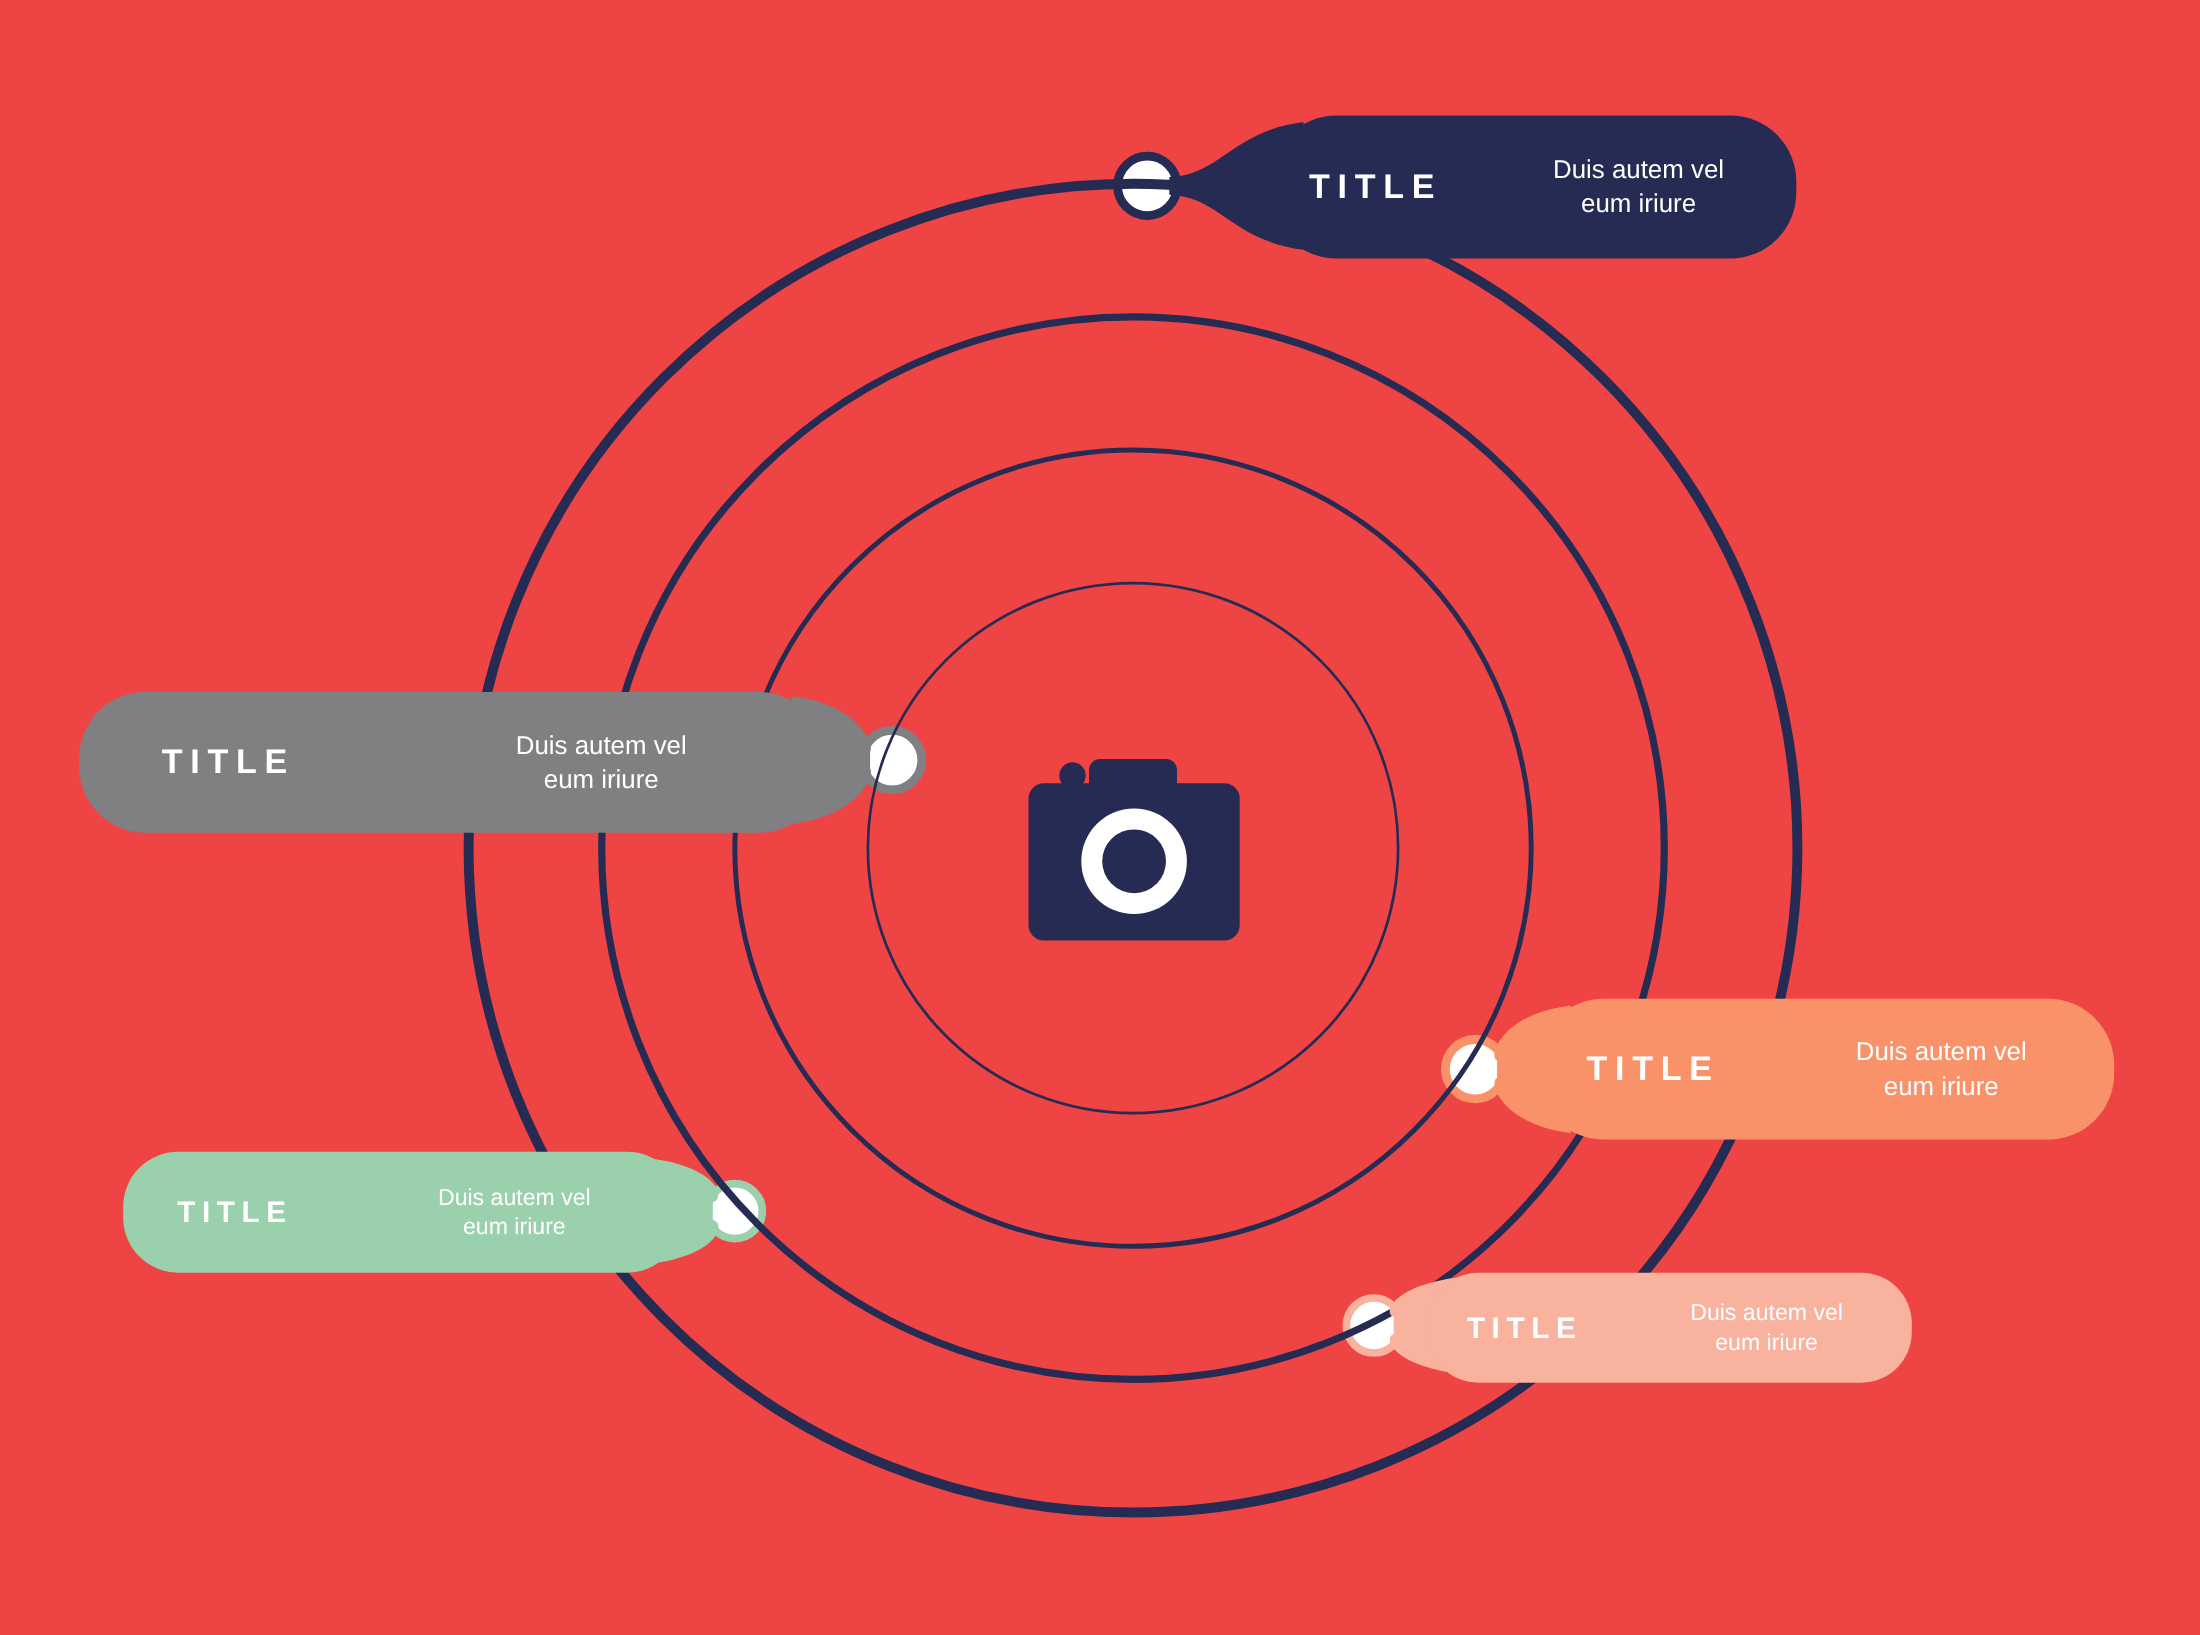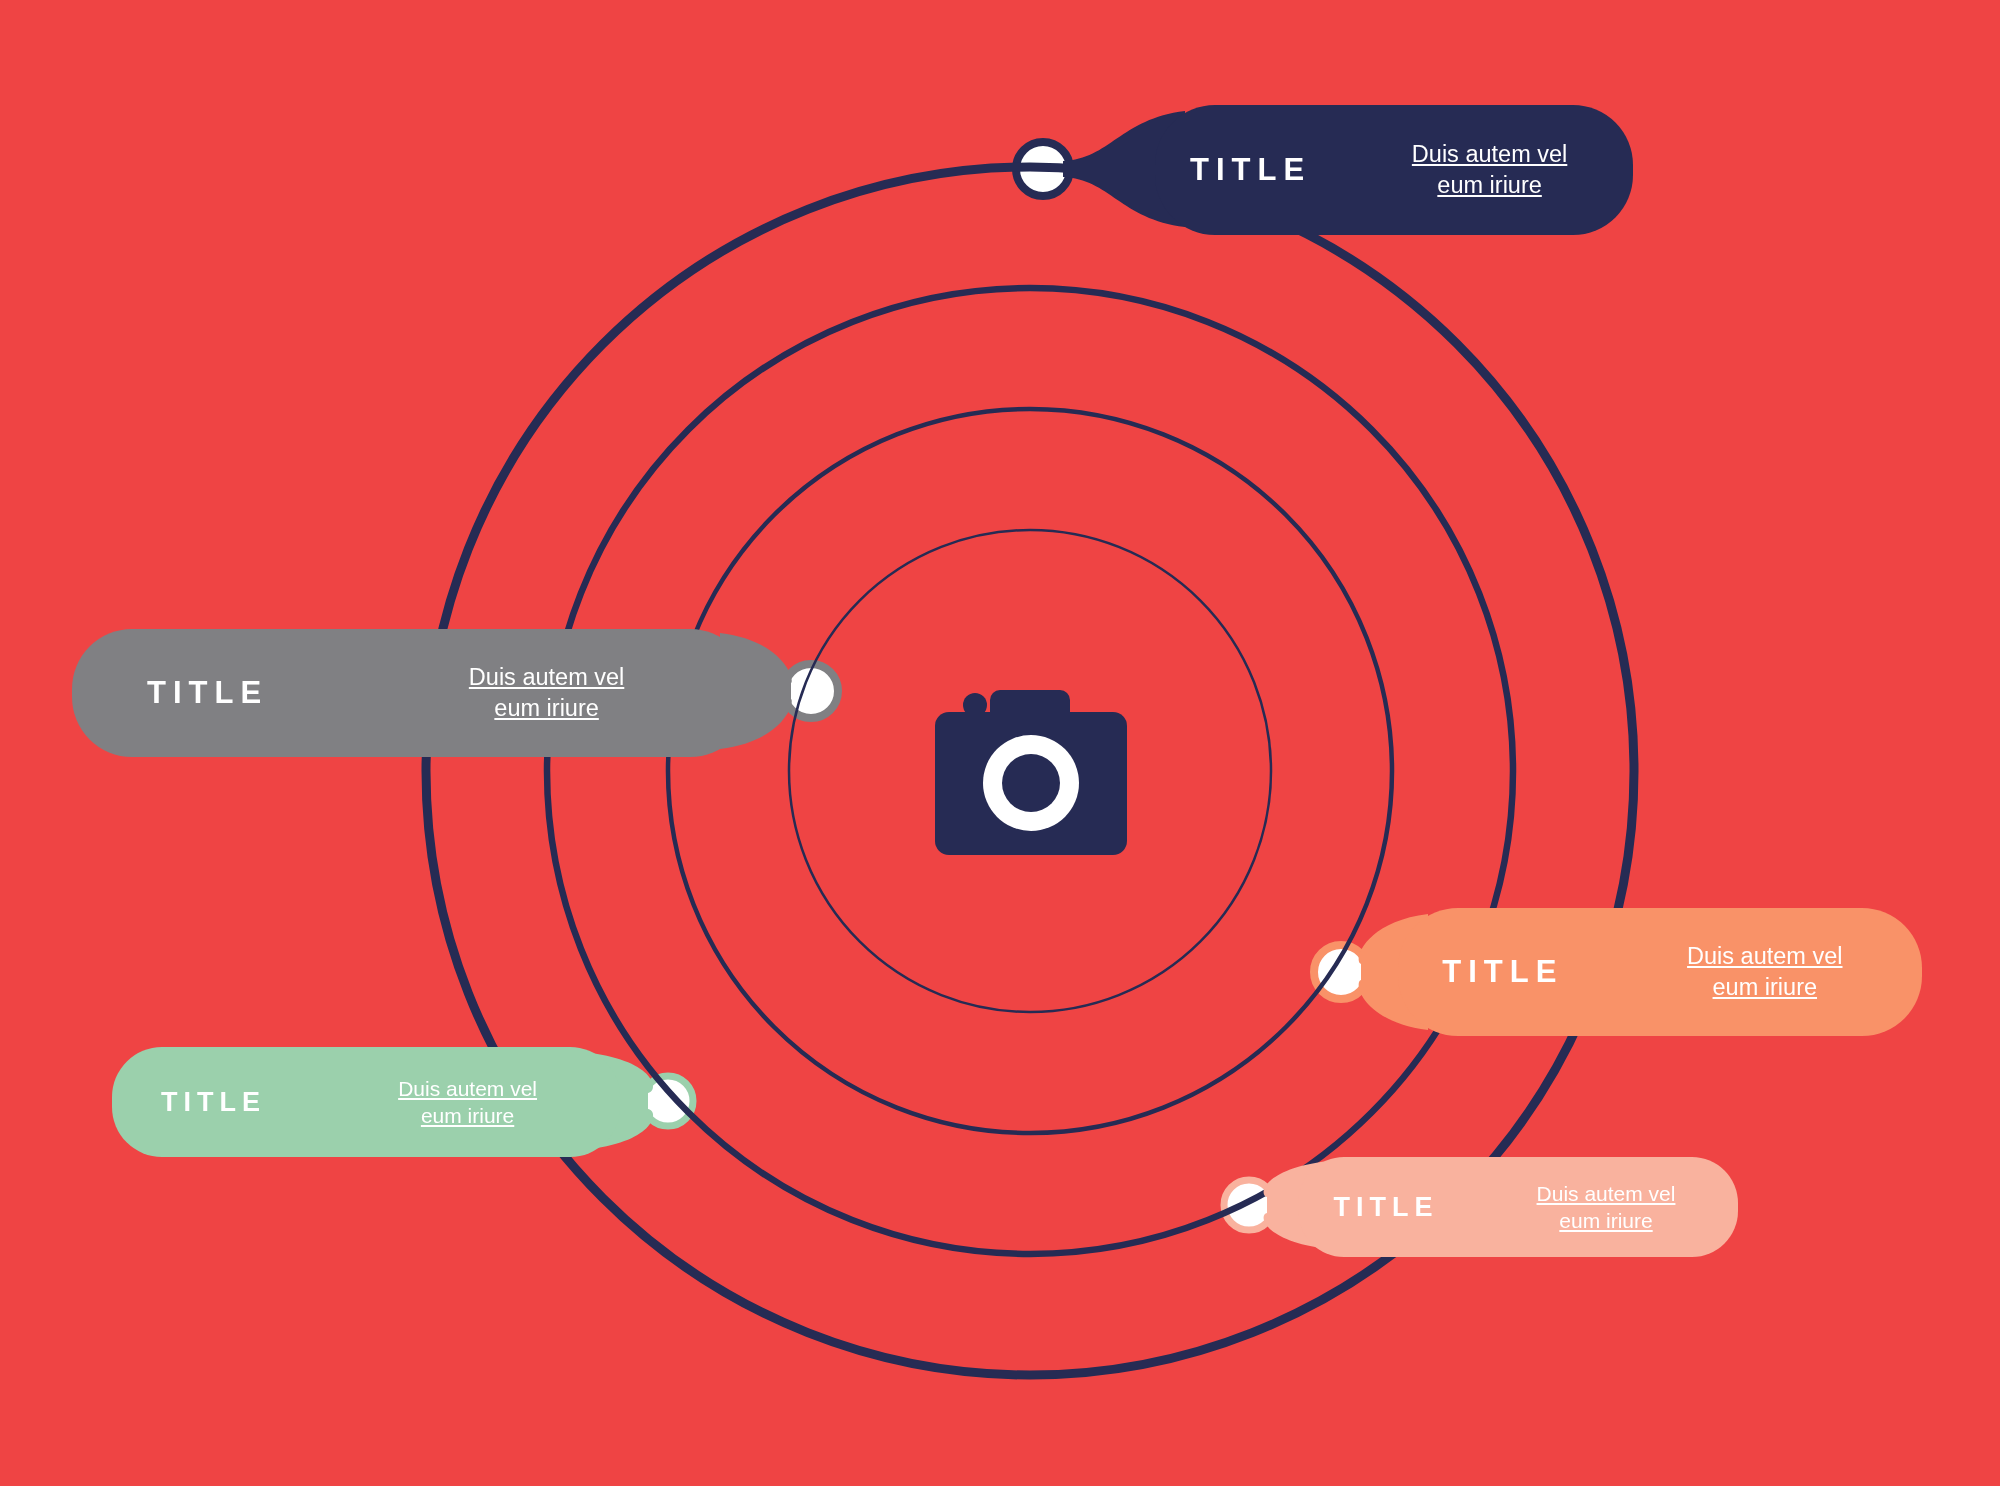--- a/index.html
+++ b/index.html
@@ -11,21 +11,21 @@
     overflow:hidden;
   }
   .stage svg { position:absolute; left:0; top:0; }
   .pill {
     position:absolute;
     display:flex;
     align-items:center;
     color:#ffffff;
   }
   .pill .pt { width:40%; text-align:center; font-weight:bold; white-space:nowrap; }
-  .pill .pb { width:60%; text-align:center;text-decoration:underline; }
+  .pill .pb { width:60%; text-align:center; }
   .pill-lg { border-radius:60px; }
   .pill-lg .pt { font-size:31px; letter-spacing:7px; }
   .pill-lg .pb { font-size:23.5px; line-height:1.32; }
   .pill-sm { border-radius:50px; }
   .pill-sm .pt { font-size:27px; letter-spacing:6px; }
   .pill-sm .pb { font-size:21px; line-height:1.3; }
 </style>
 </head>
 <body>
 

